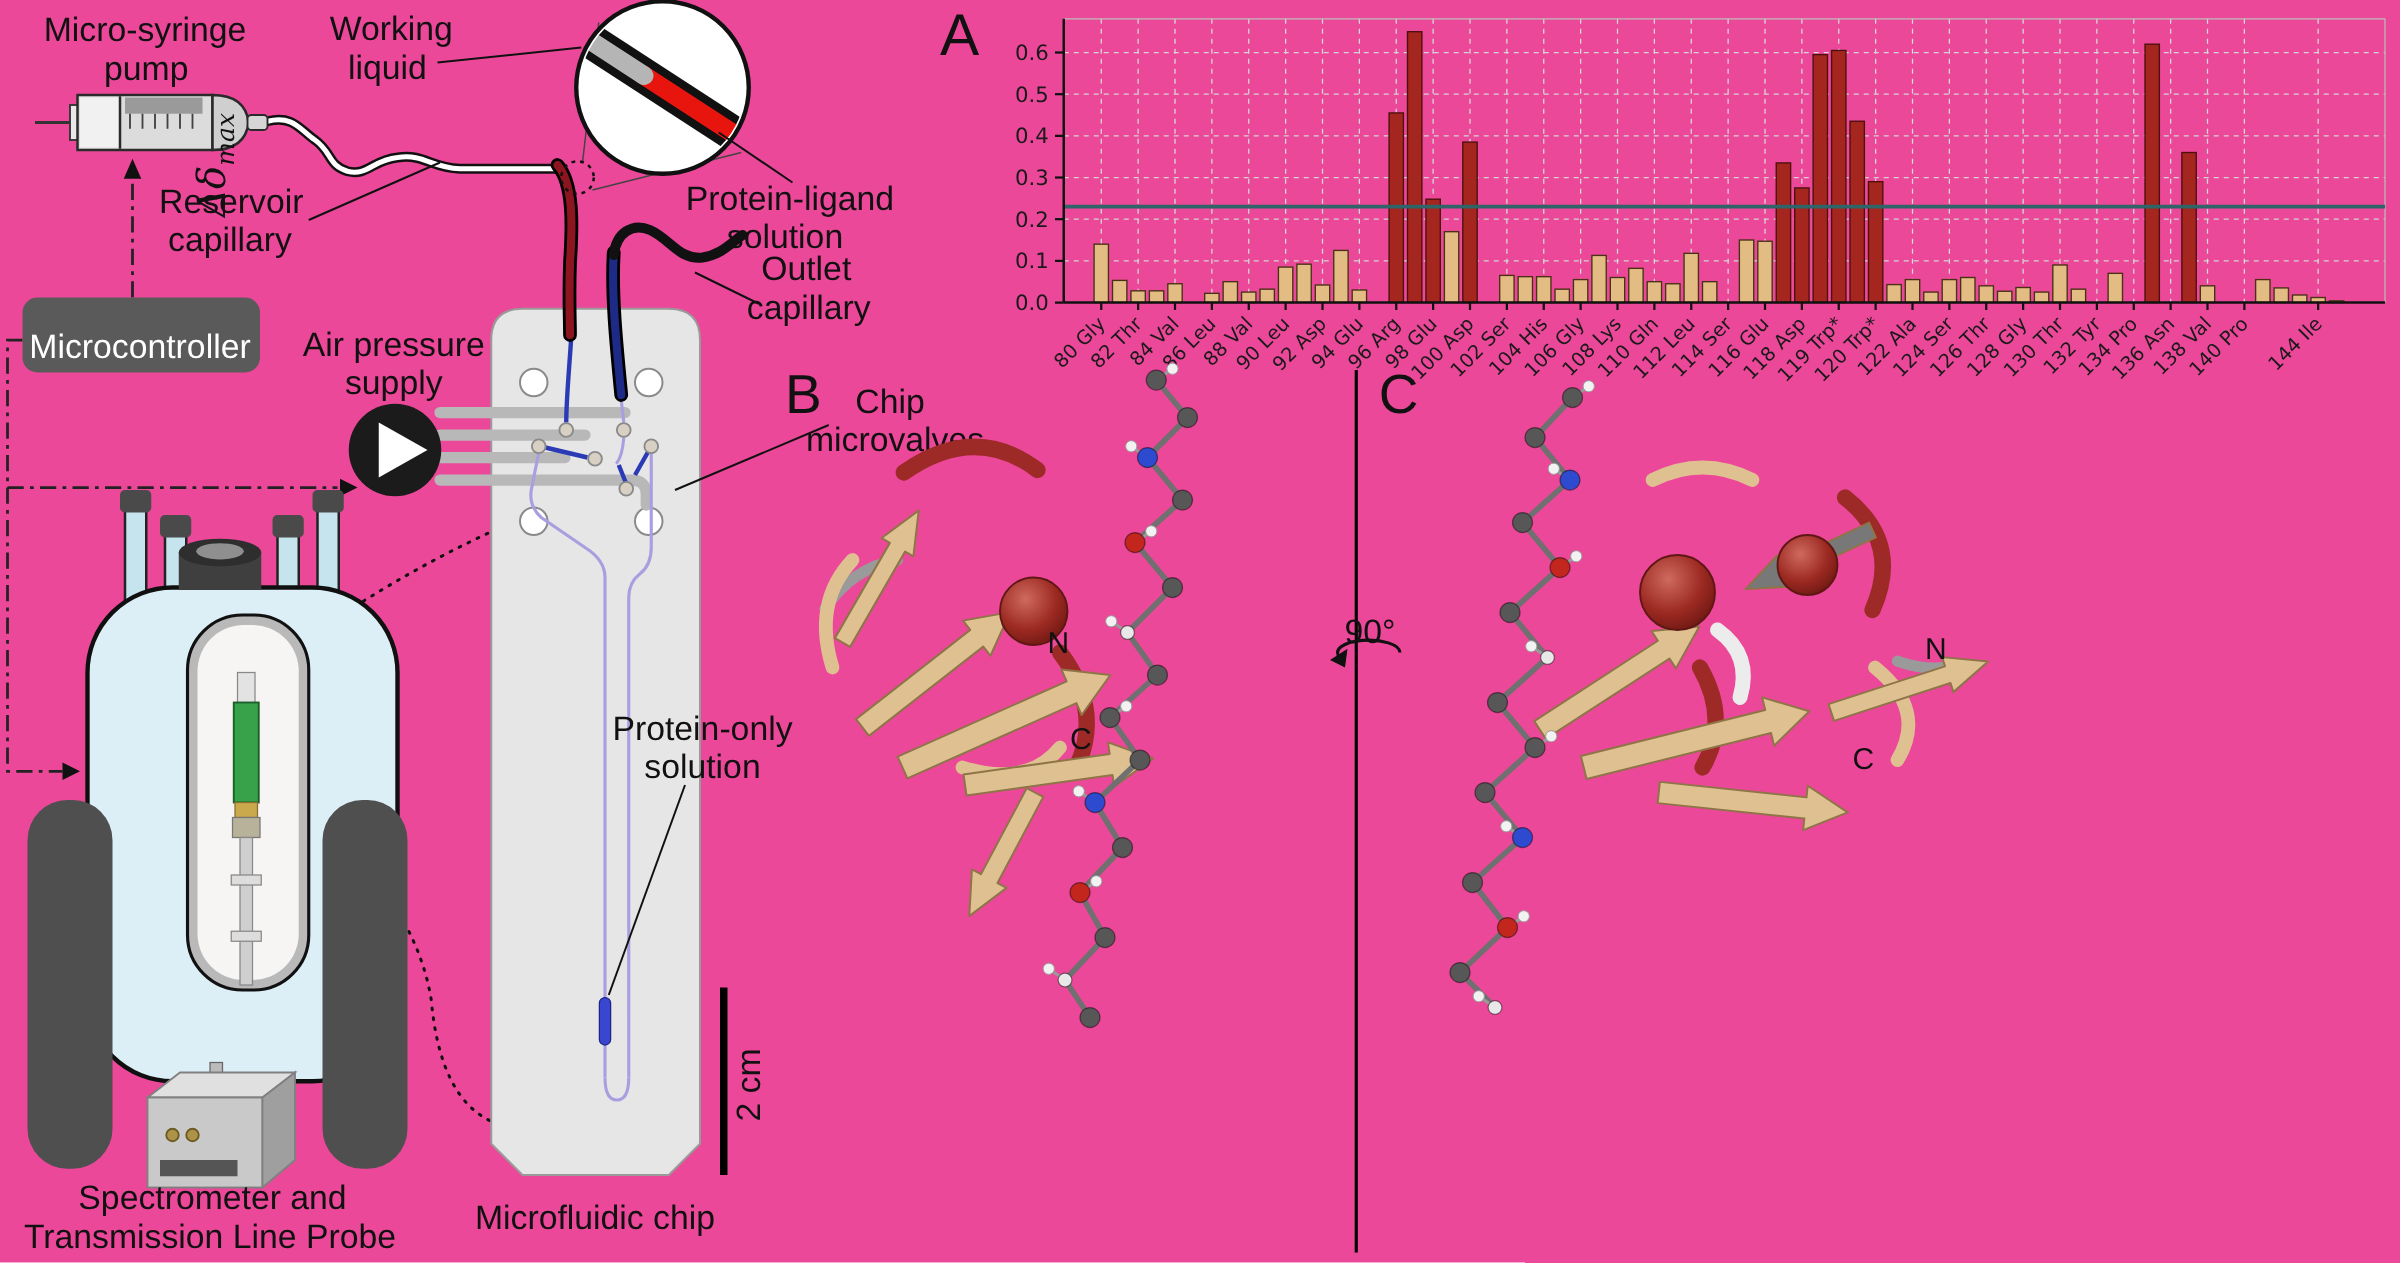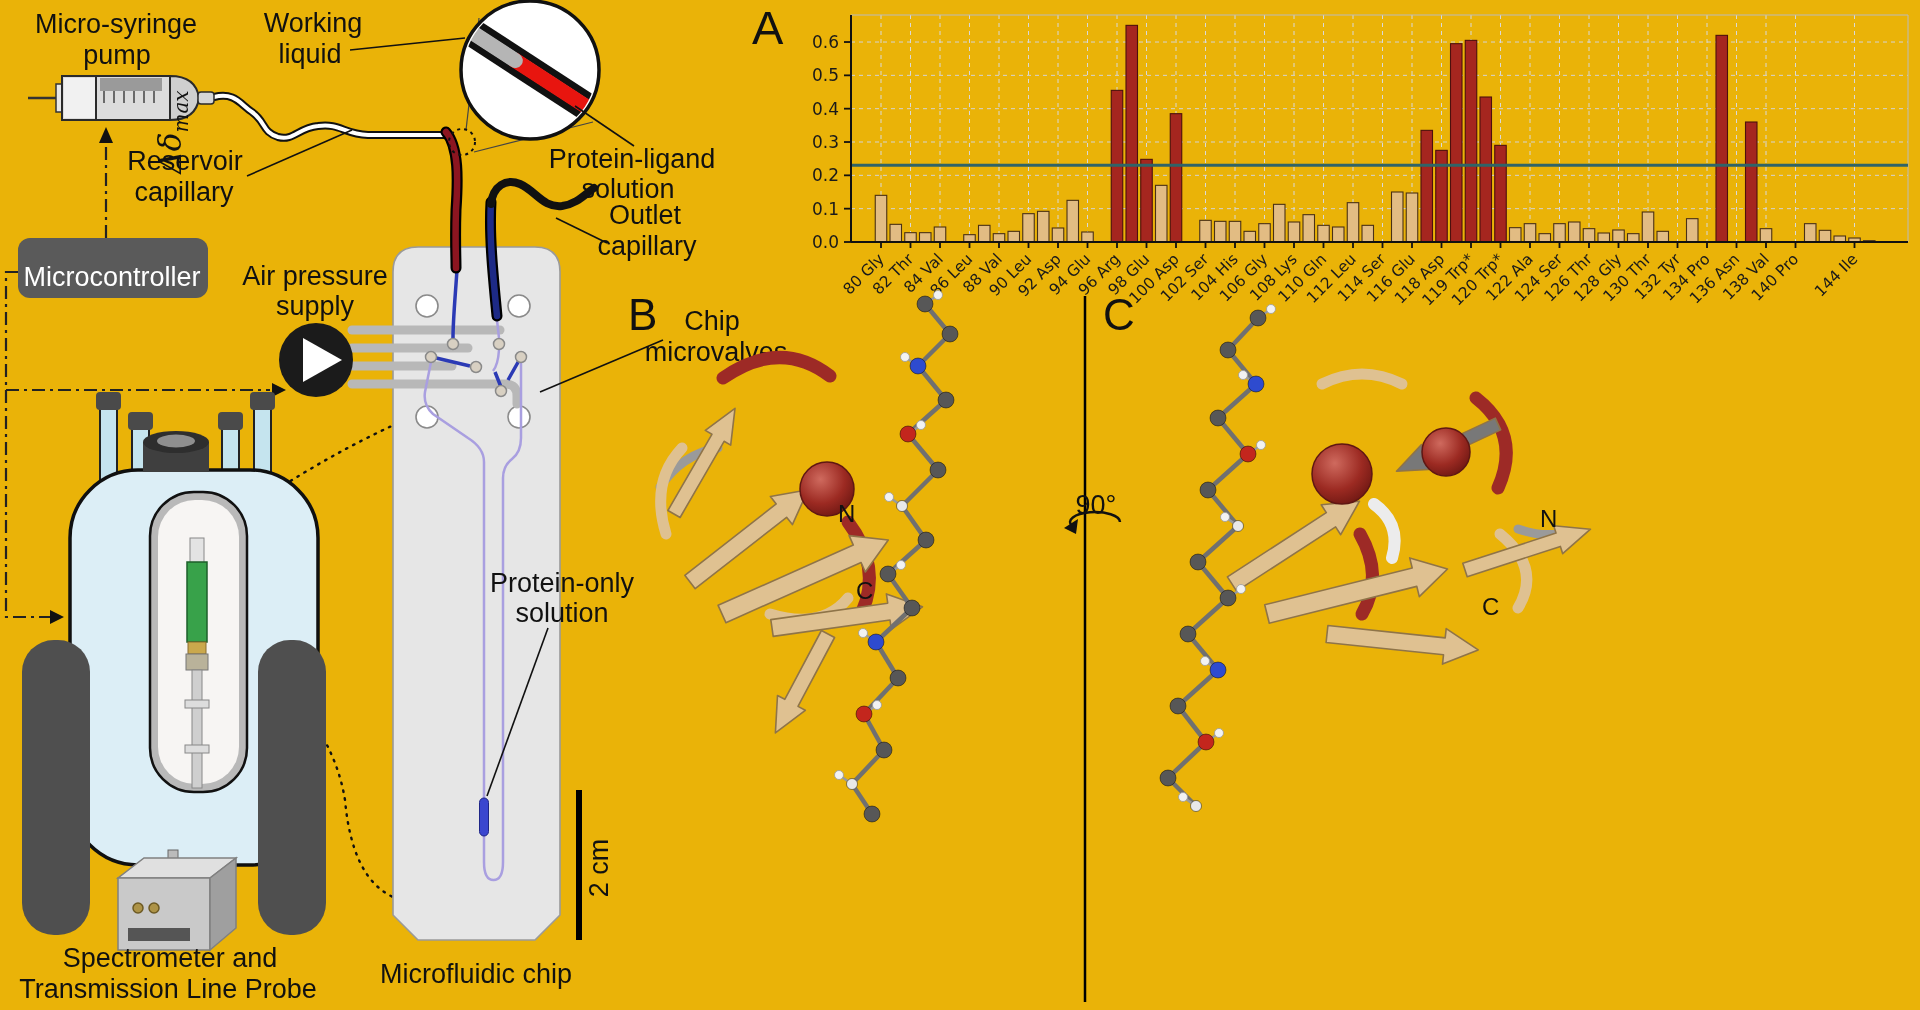--- a/index.html
+++ b/index.html
@@ -1,17 +1,17 @@
 <!DOCTYPE html>
 <html><head>
 <meta charset="utf-8">
 <style>
   html,body{margin:0;padding:0;background:#ffffff;width:1920px;height:1010px;overflow:hidden;
     font-family:"Liberation Sans", sans-serif;}
-  #stage{position:relative;width:1920px;height:1010px;background:#eab308;}
+  #stage{position:relative;width:1920px;height:1010px;background:#ec4899;}
   svg text{user-select:none;}
   .lbl{fill:#111;font-family:"Liberation Sans",sans-serif;}
   .tube{fill:none;stroke-linecap:round;}
   .tube.red{stroke:#9d2a26;stroke-width:13;}
   .tube.wheat{stroke:#dfc191;stroke-width:11;}
   .tube.gray{stroke:#9a9a9a;stroke-width:9;}
   .tube.white{stroke:#ececec;stroke-width:12;}
   #panelA{position:absolute;left:620px;top:0;width:1300px;height:330px;}
   #aLetter{position:absolute;left:752px;top:0px;font-size:47px;color:#111;
     font-family:"Liberation Sans",sans-serif;}

